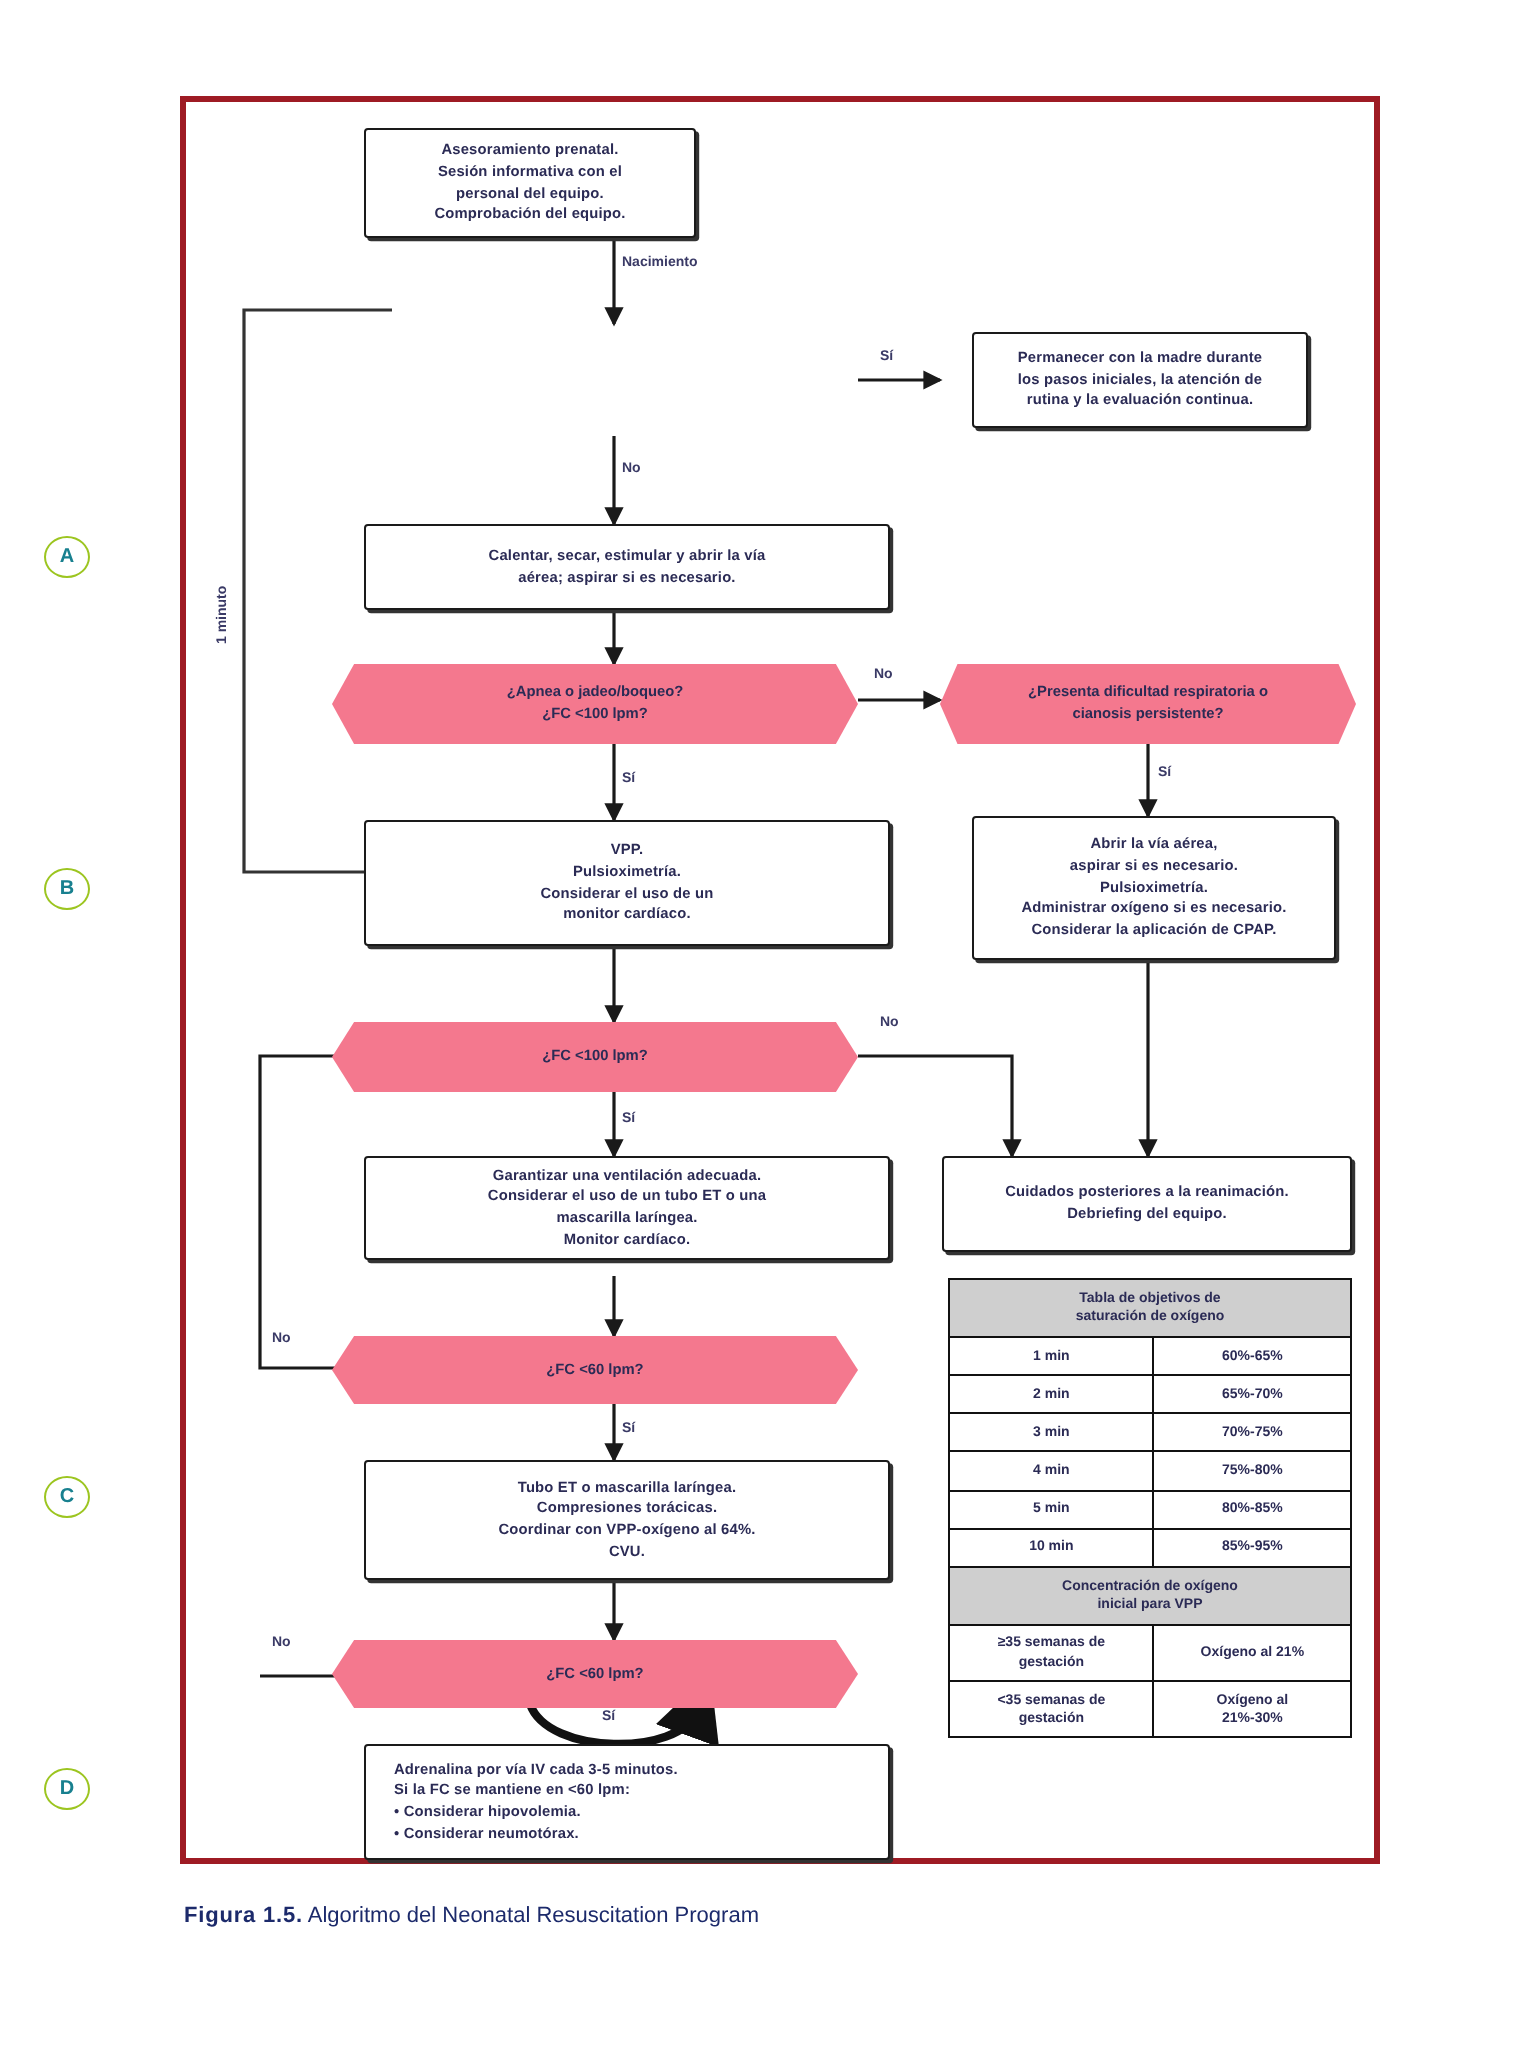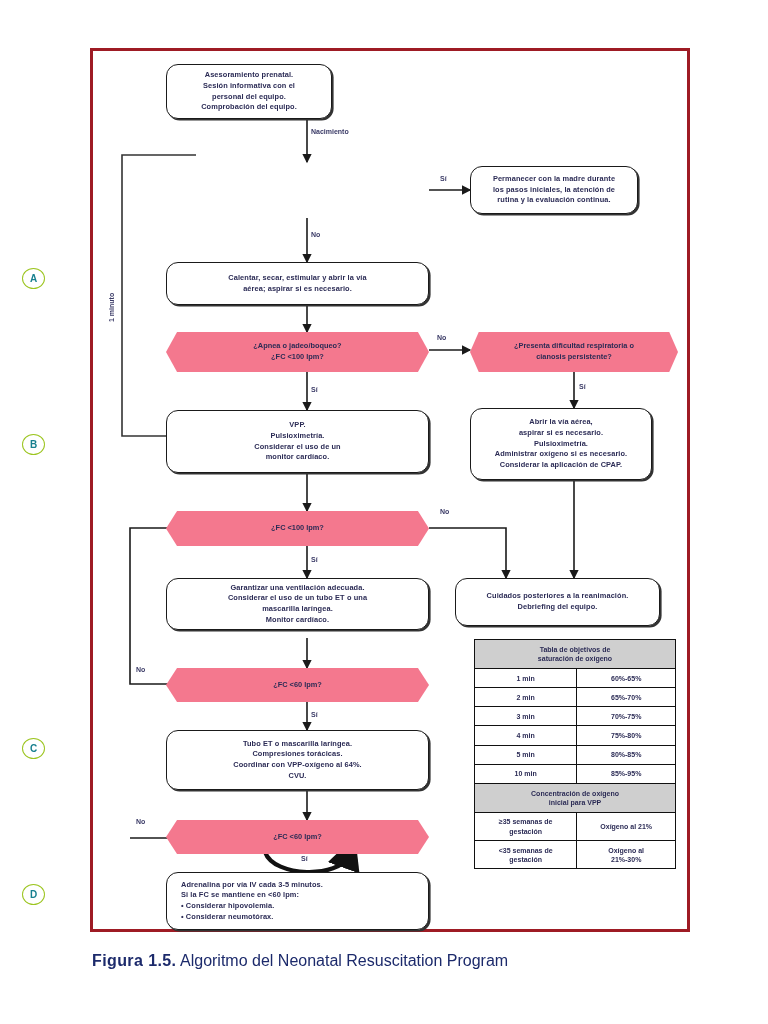--- a/index.html
+++ b/index.html
@@ -28,22 +28,23 @@
     text-align:center;
     color:#2b2b55;
     font-size:7.4px;
     line-height:1.45;
     font-weight:bold;
     letter-spacing:.1px;
   }
   .rbox{
     background:#ffffff;
     border:1.6px solid #1a1a1a;
-    border-radius:12px;
+    border-radius:2px;
     box-shadow:1.6px 1.6px 0 0 #333;
+    margin-left:16px;
   }
   .hexwrap{position:absolute;}
   .hexwrap .hexinner{
     position:absolute;left:0;top:0;width:100%;height:100%;
     background:#f4788e;
     clip-path:polygon(4.2% 0,95.8% 0,100% 50%,95.8% 100%,4.2% 100%,0 50%);
   }
   .hexwrap .hextext{
     position:absolute;left:0;top:0;width:100%;height:100%;
     display:flex;align-items:center;justify-content:center;
@@ -89,21 +90,21 @@
     line-height:1.3;
   }
   .sattable td.hdr{
     background:#cfcfcf;
     padding:5px 3px;
   }
 
   
   .caption{
     position:absolute;left:92px;top:952px;
-    font-size:16px;color:#1c2a6b;
+    font-size:11px;color:#1c2a6b;
   }
   .caption b{color:#1c2a6b;font-weight:bold;letter-spacing:.4px;}
   .caption span.c2{font-weight:normal;color:#1c2a6b;}
 
   svg.links{position:absolute;left:0;top:0;width:768px;height:1024px;pointer-events:none;}
 </style>
 </head>
 <body>
 
 <div id="stage">

